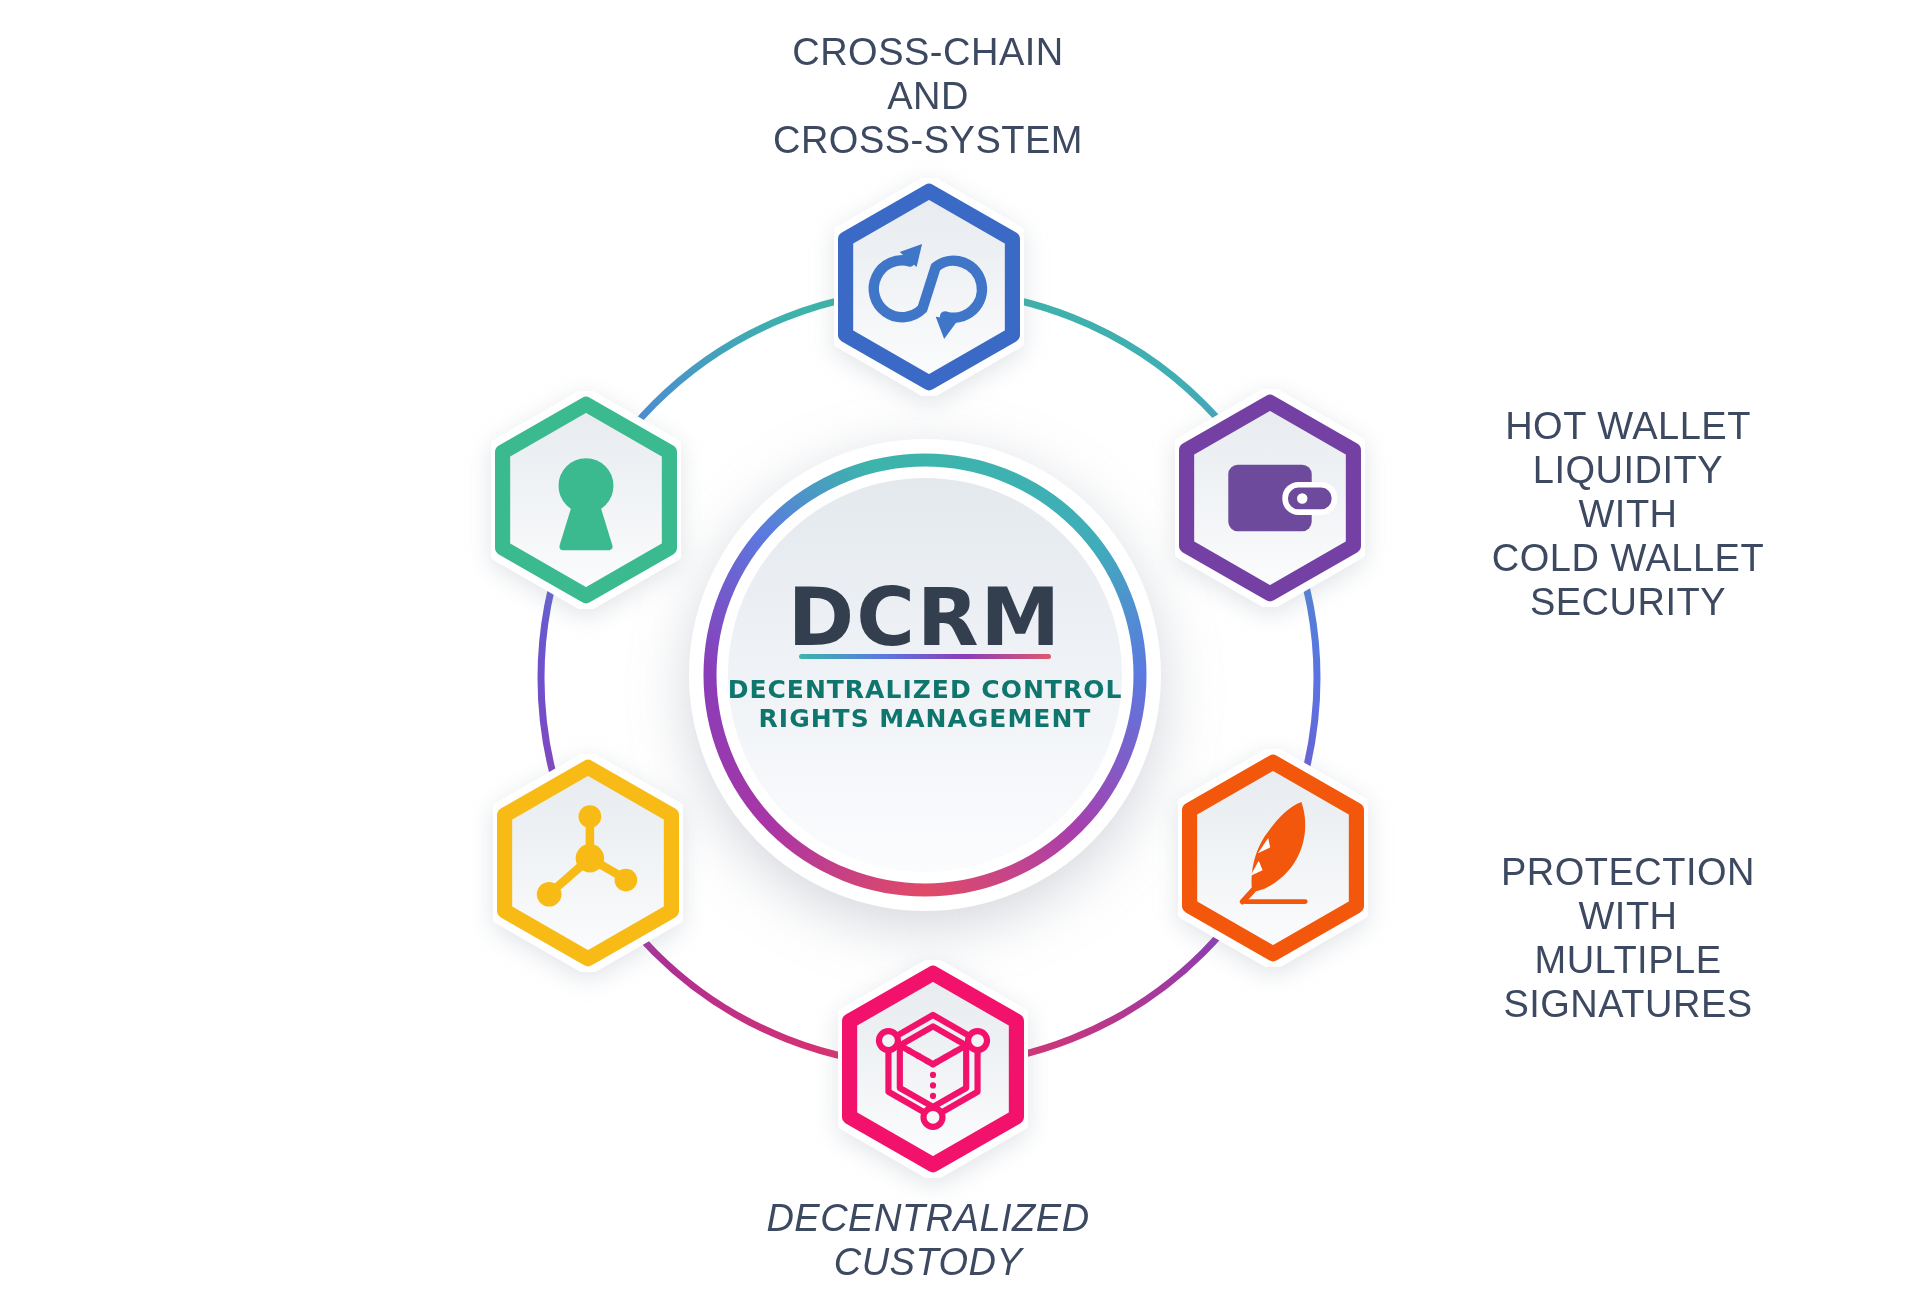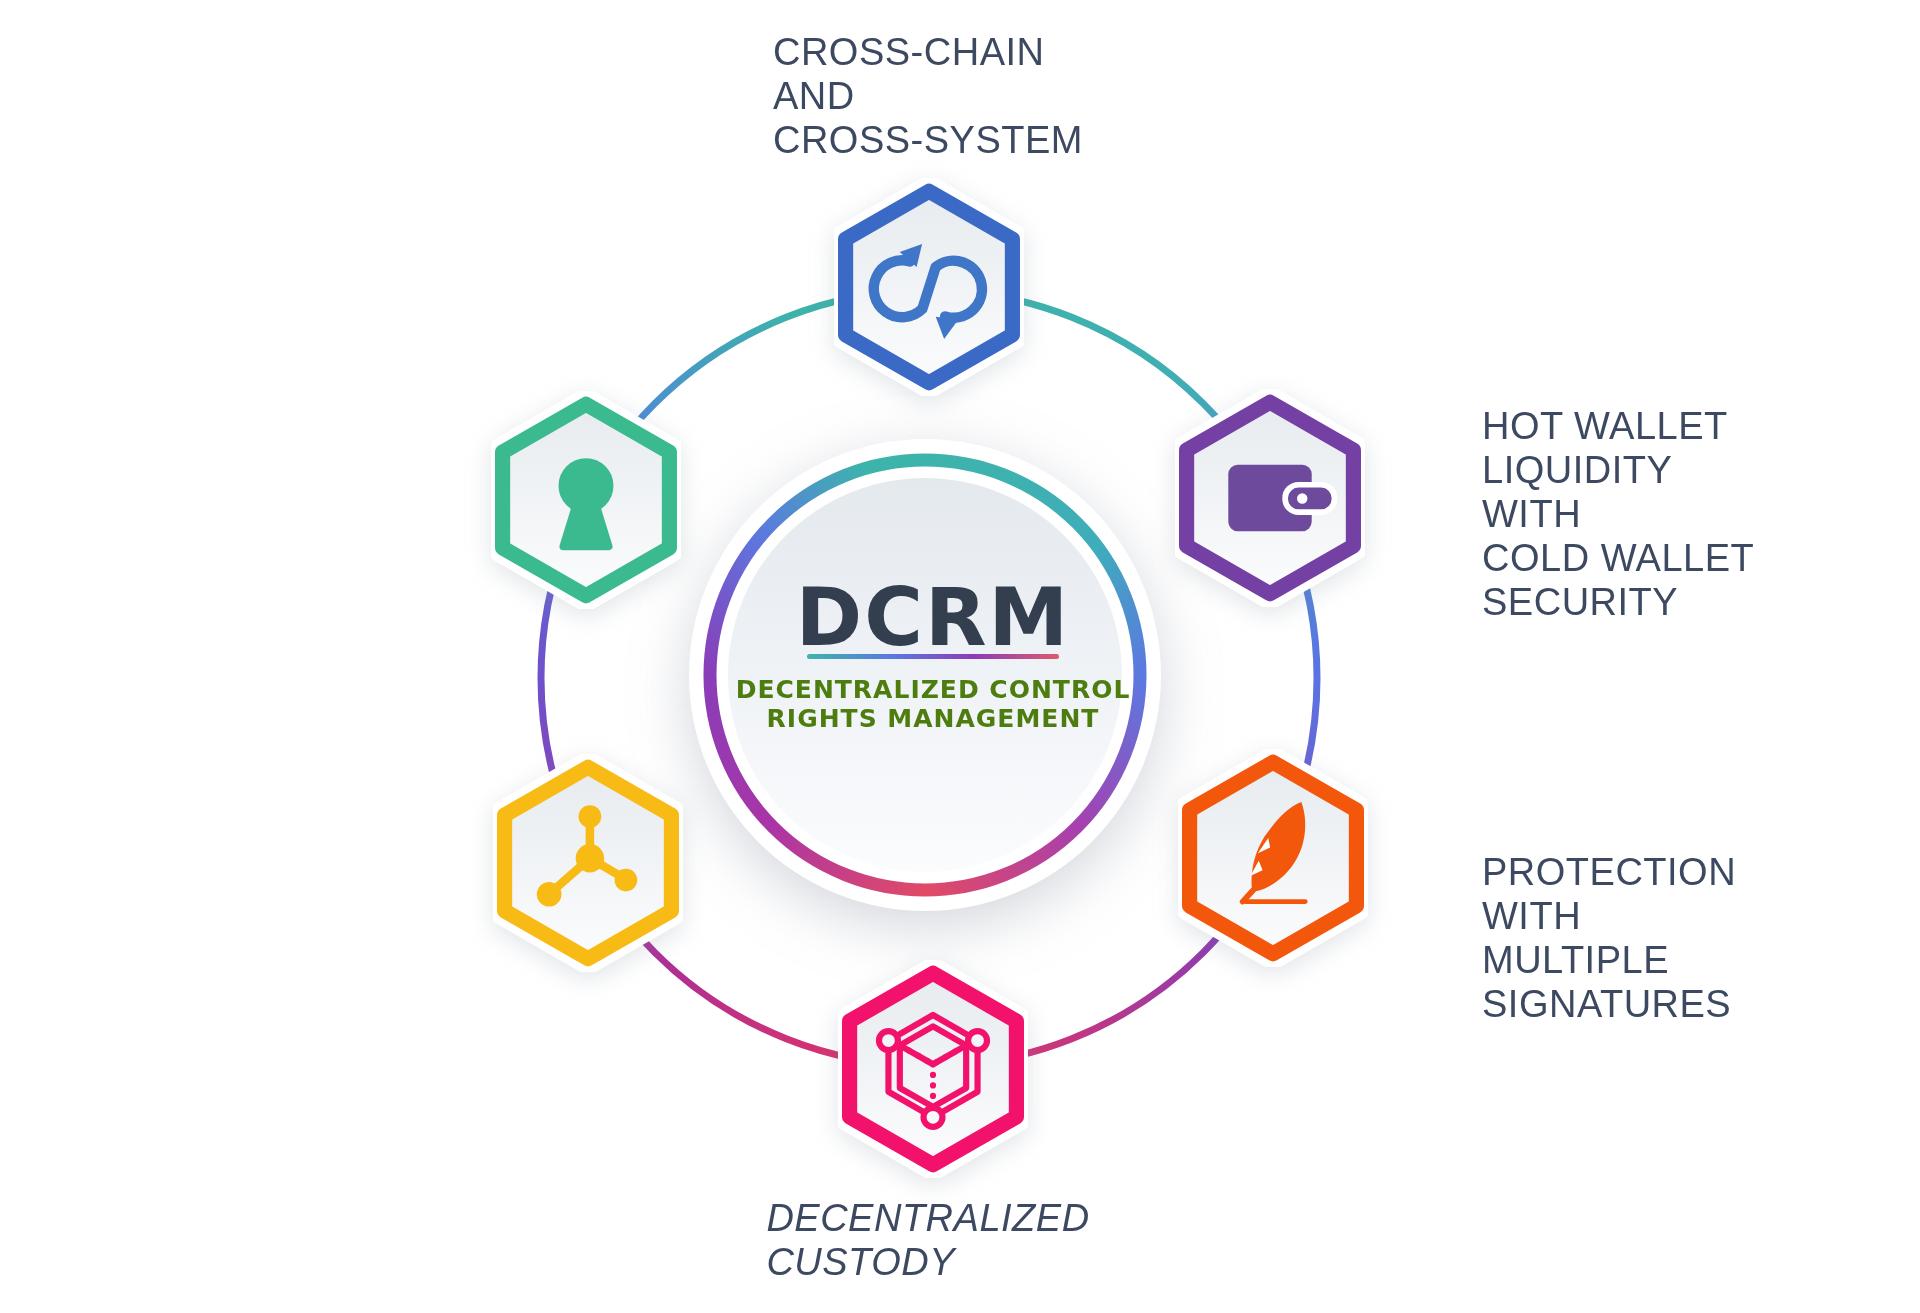--- a/index.html
+++ b/index.html
@@ -4,32 +4,32 @@
 <style>
   html,body{margin:0;padding:0;background:#ffffff;}
   .canvas{position:relative;width:1920px;height:1313px;overflow:hidden;background:#ffffff;
           font-family:"Liberation Sans",sans-serif;}
   .bigring{position:absolute;left:0;top:0;z-index:1;}
   .hex{position:absolute;width:190px;height:218px;z-index:3;
        filter:drop-shadow(0 6px 12px rgba(120,130,150,.22));}
   .emblem{position:absolute;left:675px;top:425px;width:500px;height:500px;z-index:2;}
   .emblem > svg{position:absolute;left:0;top:0;
        filter:drop-shadow(0 16px 30px rgba(110,120,140,.30));}
-  .emblem-txt{position:absolute;left:8px;top:0;width:500px;height:500px;z-index:4;}
+  .emblem-txt{position:absolute;left:0;top:0;width:500px;height:500px;z-index:4;}
   .logo{position:absolute;left:0;right:0;top:146px;text-align:center;
         font-family:"DejaVu Sans",sans-serif;font-weight:bold;font-size:80px;
         letter-spacing:2px;color:#333e4f;}
   .rule{position:absolute;left:124px;top:229px;width:252px;height:5px;border-radius:3px;
         background:linear-gradient(90deg,#3db4ab 0%,#5a79e0 33%,#8a3db8 66%,#de5a6e 100%);}
   .sub{position:absolute;left:0;right:0;text-align:center;
        font-family:"DejaVu Sans",sans-serif;font-weight:bold;font-size:25px;
-       letter-spacing:1px;color:#4d7c0f;}
+       letter-spacing:1px;color:#0f766e;}
   .sub1{top:250px;}
   .sub2{top:279px;}
-  .label{position:absolute;z-index:5;transform:translateX(-50%);
+  .label{position:absolute;z-index:5;transform:translateX(-50%);text-align:center;
          font-size:38px;line-height:44px;letter-spacing:.5px;color:#3c4961;
          white-space:pre-line;}
   .lbl-top{left:928px;top:30px;}
   .lbl-right-top{left:1628px;top:404px;}
   .lbl-right-bottom{left:1628px;top:802px;margin-top:48px;}
   .lbl-left-top{left:265px;top:448px;}
   .lbl-left-bottom{left:252px;top:822px;}
   .lbl-bottom{left:928px;top:1196px;font-style:italic;}
   .hx-top{left:834px;top:178px;}
   .hx-green{left:491px;top:391px;}

